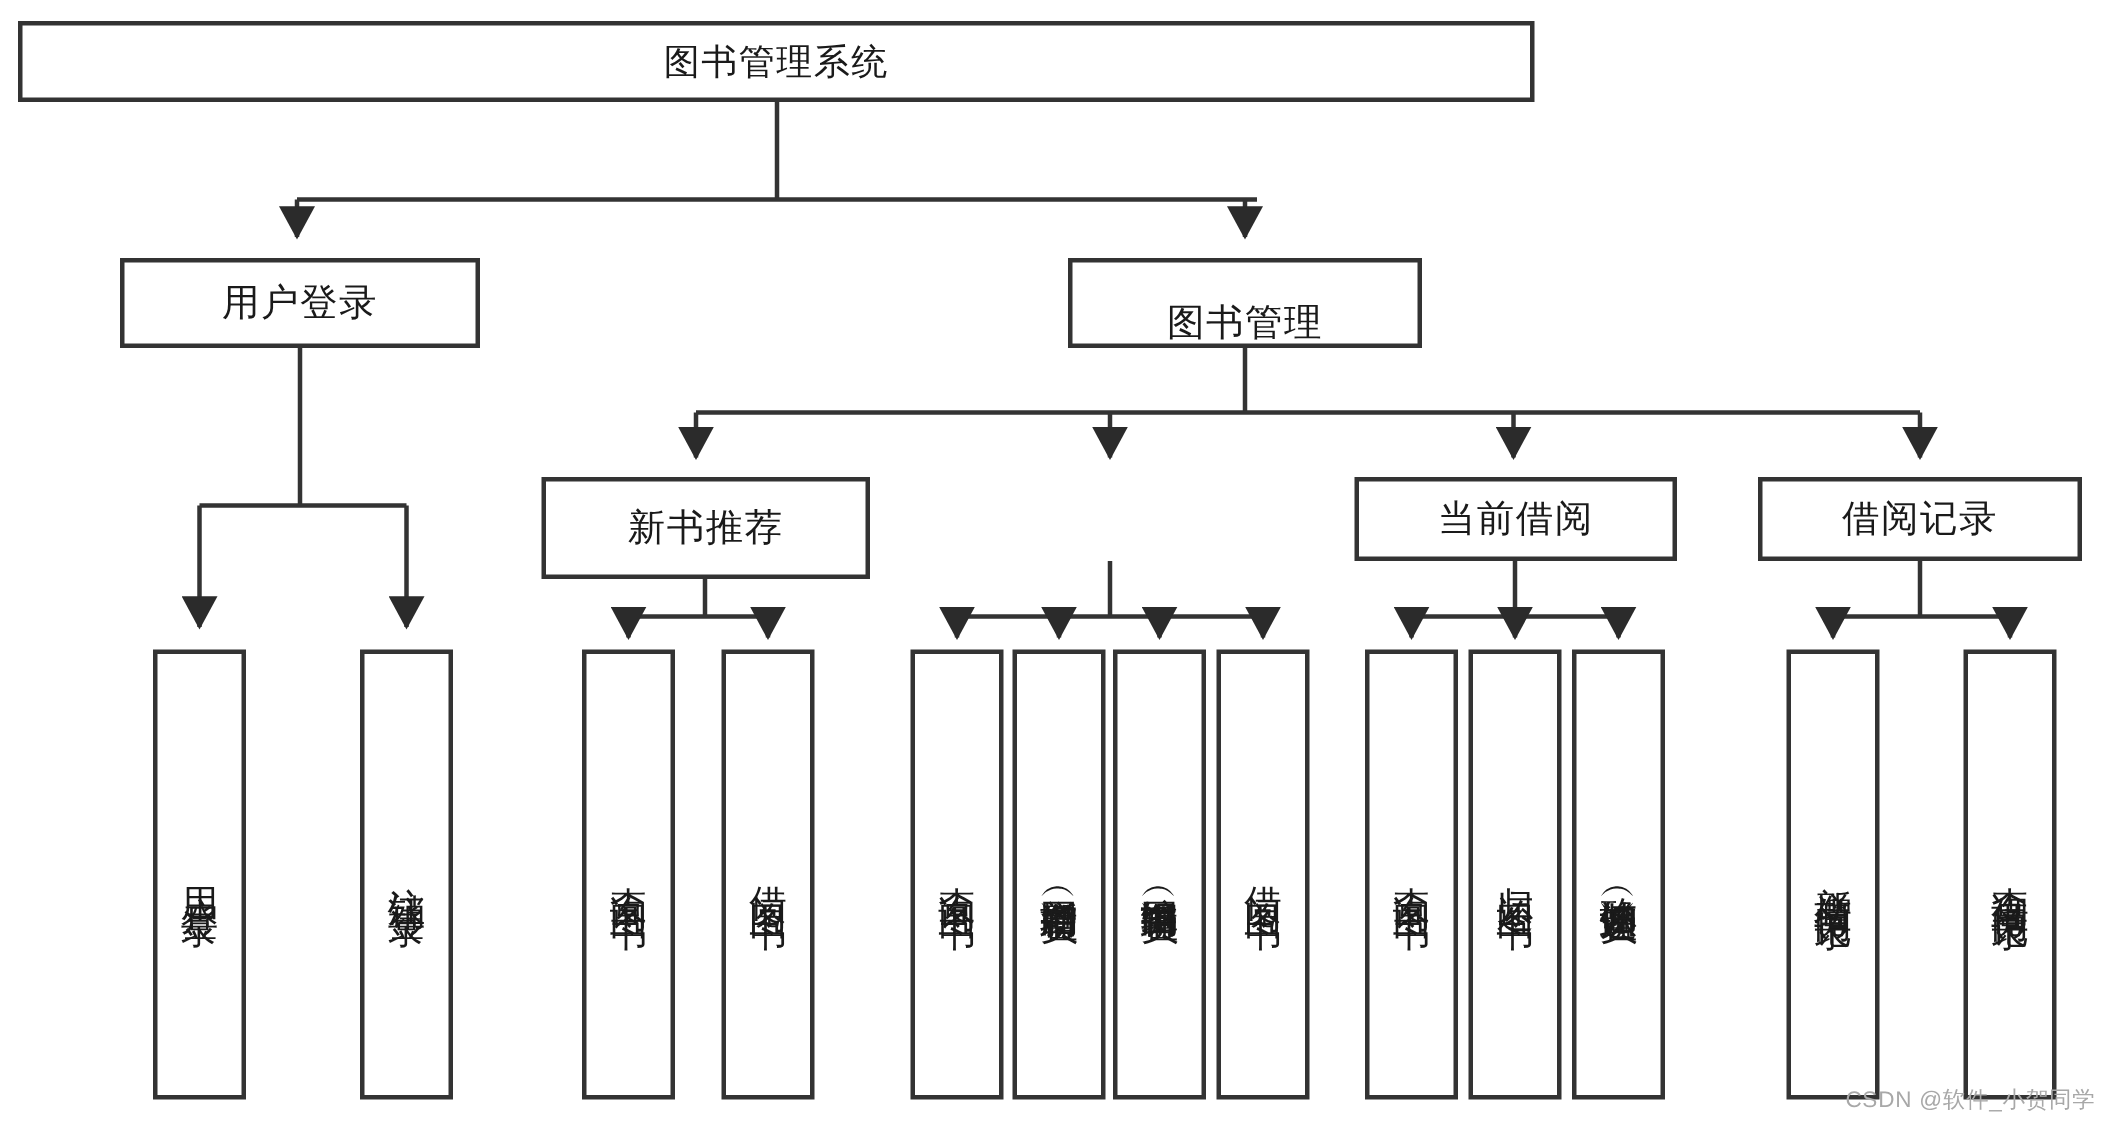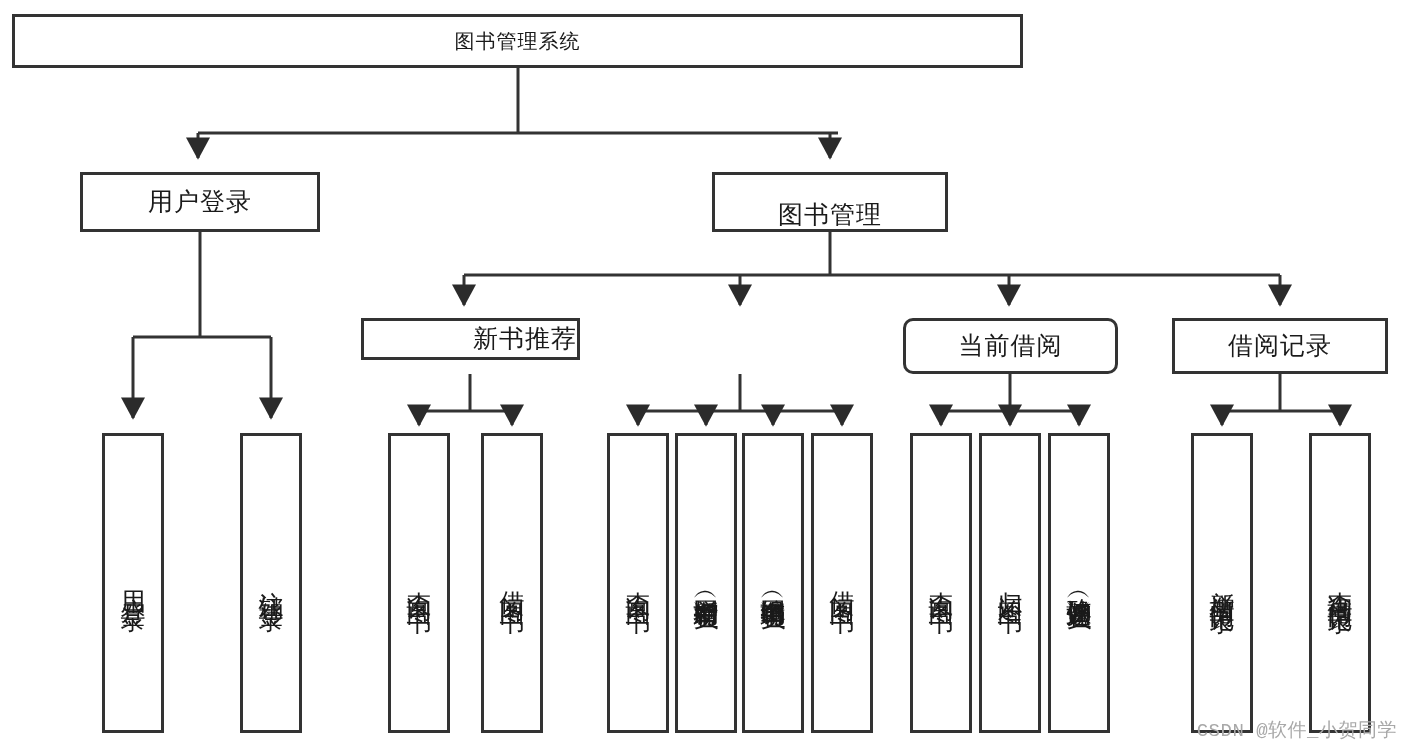--- a/index.html
+++ b/index.html
@@ -32,21 +32,21 @@
     text-align: center;
     line-height: 1.12;
   }
   
   .node.h .label {
     font-size: 25px;
     letter-spacing: 1px;
     writing-mode: horizontal-tb;
   }
   .node.root .label {
-    font-size: 20px;
+    font-size: 24px;
   }
   
   .node.v {
     align-items: center;
     justify-content: center;
   }
   .node.v .label {
     writing-mode: vertical-rl;
     text-orientation: upright;
     font-size: 25px;
@@ -59,23 +59,23 @@
     left: 0;
     top: 0;
     width: 1405px;
     height: 747px;
     pointer-events: none;
   }
   #watermark {
     position: absolute;
     right: 8px;
     bottom: 4px;
-    font-size: 19px;
+    font-size: 15px;
     color: #a8a8a8;
-    font-family: Liberation Mono, monospace;
+    font-family: Liberation Sans, sans-serif;
     white-space: nowrap;
     letter-spacing: 0.5px;
   }
 </style>
 </head>
 <body>
 
 <div id="canvas">
 
   <svg id="links" viewBox="0 0 1405 747" xmlns="http://www.w3.org/2000/svg">
@@ -136,26 +136,26 @@
   </div>
 
   <div class="node h" style="left:80px; top:172px; width:240px; height:60px;">
     <span class="label">用户登录</span>
   </div>
 
   <div class="node h" style="left:712px; top:172px; width:236px; height:60px;align-items:flex-end;">
     <span class="label">图书管理</span>
   </div>
 
-  <div class="node h" style="left:361px; top:318px; width:219px; height:42px;justify-content:flex-end;">
+  <div class="node h" style="left:361px; top:318px; width:219px; height:68px;">
     <span class="label">新书推荐</span>
   </div>
 
 
-  <div class="node h" style="left:903px; top:318px; width:215px; height:56px;border-radius:10px;">
+  <div class="node h" style="left:903px; top:318px; width:215px; height:56px;">
     <span class="label">当前借阅</span>
   </div>
 
   <div class="node h" style="left:1172px; top:318px; width:216px; height:56px;">
     <span class="label">借阅记录</span>
   </div>
 
   <div class="node v" style="left:102px; top:433px; width:62px; height:300px;">
     <span class="label">用户登录</span>
   </div>

